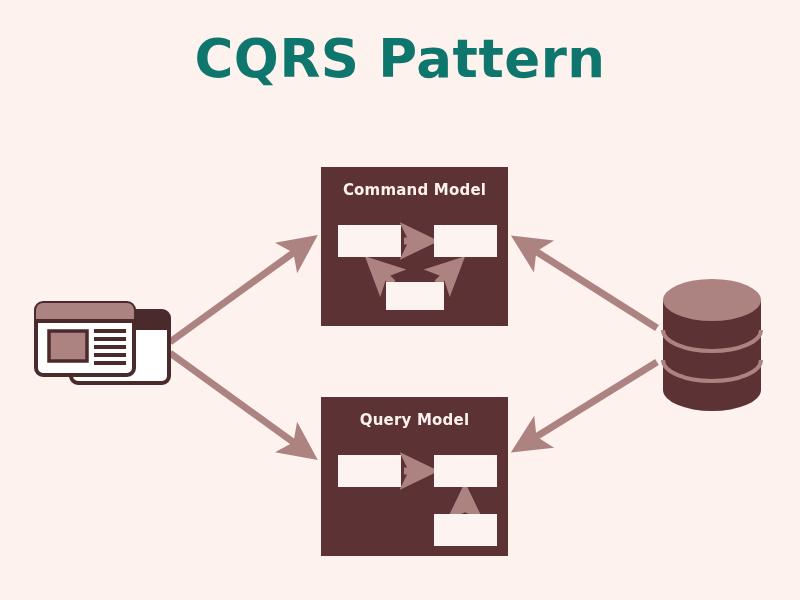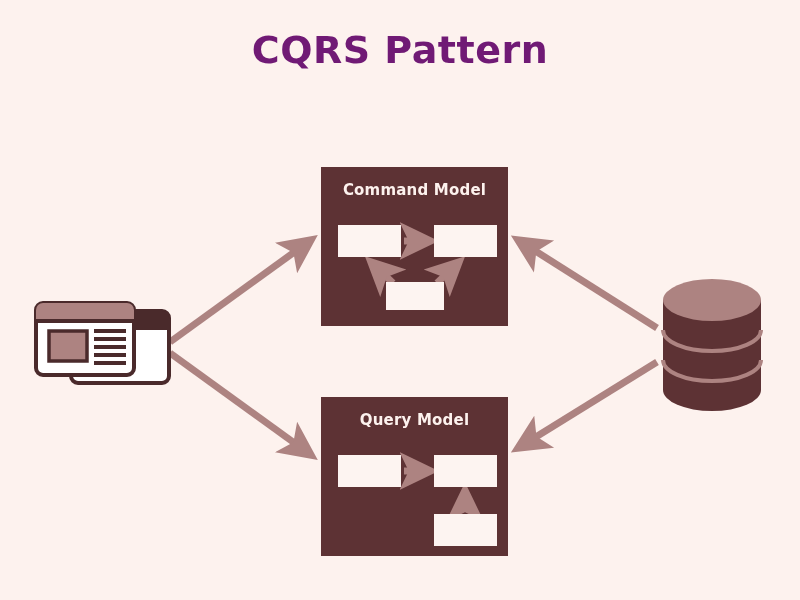--- a/index.html
+++ b/index.html
@@ -17,23 +17,23 @@
     position: relative;
     width: 800px;
     height: 600px;
   }
   #diagram-title {
     position: absolute;
     left: 0;
     top: 30px;
     width: 800px;
     text-align: center;
-    font-size: 38px;
+    font-size: 53px;
     font-weight: bold;
-    color: #701a75;
+    color: #0f766e;
     letter-spacing: 0.5px;
     line-height: 1.1;
   }
   .model-box {
     position: absolute;
     background: #5d3234;
     box-sizing: border-box;
   }
   #command-model-box { left: 321px; top: 167px; width: 187px; height: 159px; }
   #query-model-box   { left: 321px; top: 397px; width: 187px; height: 159px; }

